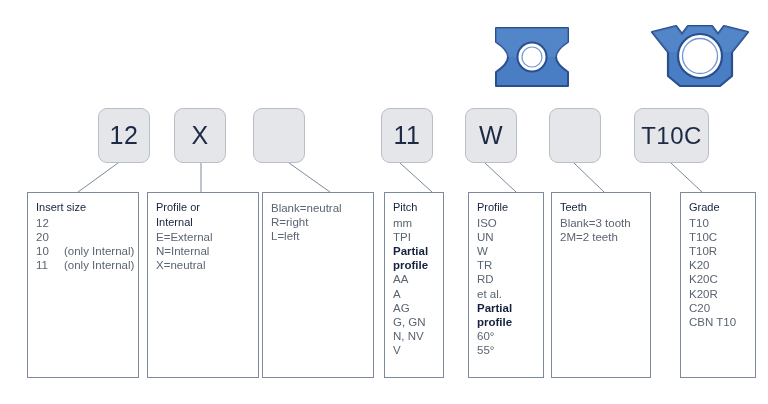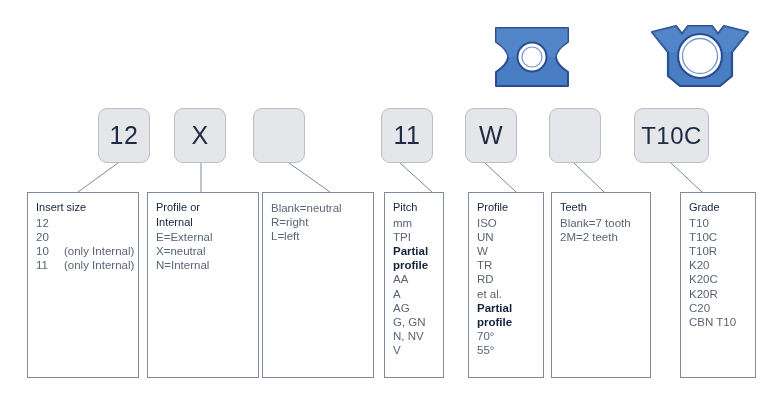--- a/index.html
+++ b/index.html
@@ -163,24 +163,24 @@
       </div>
   </div>
 
   <div class="detail-box" style="left:147px; top:192px; width:112px; height:186px;">
     <div class="hdr">Profile or</div>
     <div class="hdr">Internal</div>
     <div class="row">
         <span class="k">E=External</span>
       </div>
     <div class="row">
+        <span class="k">N=Internal</span>
+      </div>
+    <div class="row">
         <span class="k">X=neutral</span>
-      </div>
-    <div class="row">
-        <span class="k">N=Internal</span>
       </div>
   </div>
 
   <div class="detail-box" style="left:262px; top:192px; width:112px; height:186px;">
     <div class="row">
         <span class="k">Blank=neutral</span>
       </div>
     <div class="row">
         <span class="k">R=right</span>
       </div>
@@ -243,31 +243,31 @@
     <div class="row">
         <span class="k">et al.</span>
       </div>
     <div class="row bold">
         <span class="k">Partial</span>
       </div>
     <div class="row bold">
         <span class="k">profile</span>
       </div>
     <div class="row">
-        <span class="k">70°</span>
+        <span class="k">60°</span>
       </div>
     <div class="row">
         <span class="k">55°</span>
       </div>
   </div>
 
   <div class="detail-box" style="left:551px; top:192px; width:100px; height:186px;">
     <div class="hdr">Teeth</div>
     <div class="row">
-        <span class="k">Blank=7 tooth</span>
+        <span class="k">Blank=3 tooth</span>
       </div>
     <div class="row">
         <span class="k">2M=2 teeth</span>
       </div>
   </div>
 
   <div class="detail-box" style="left:672px; top:192px; width:76px; height:186px;margin-left:8px;">
     <div class="hdr">Grade</div>
     <div class="row">
         <span class="k">T10</span>

